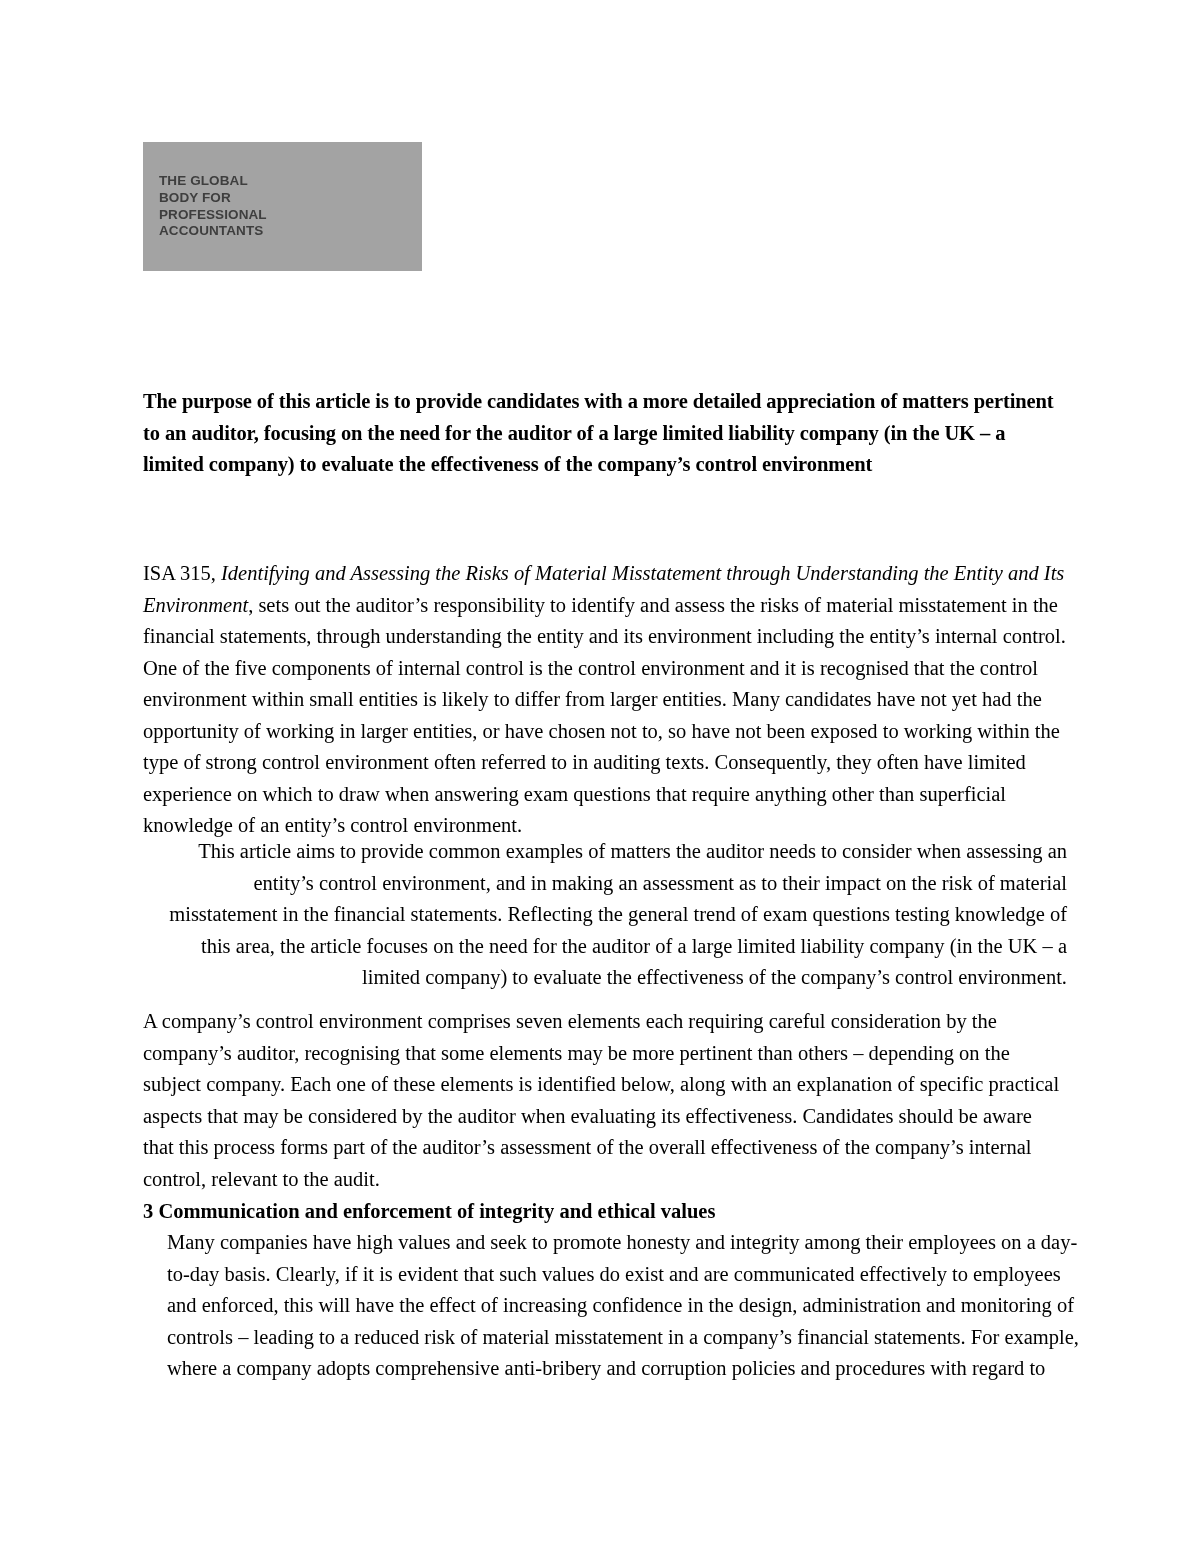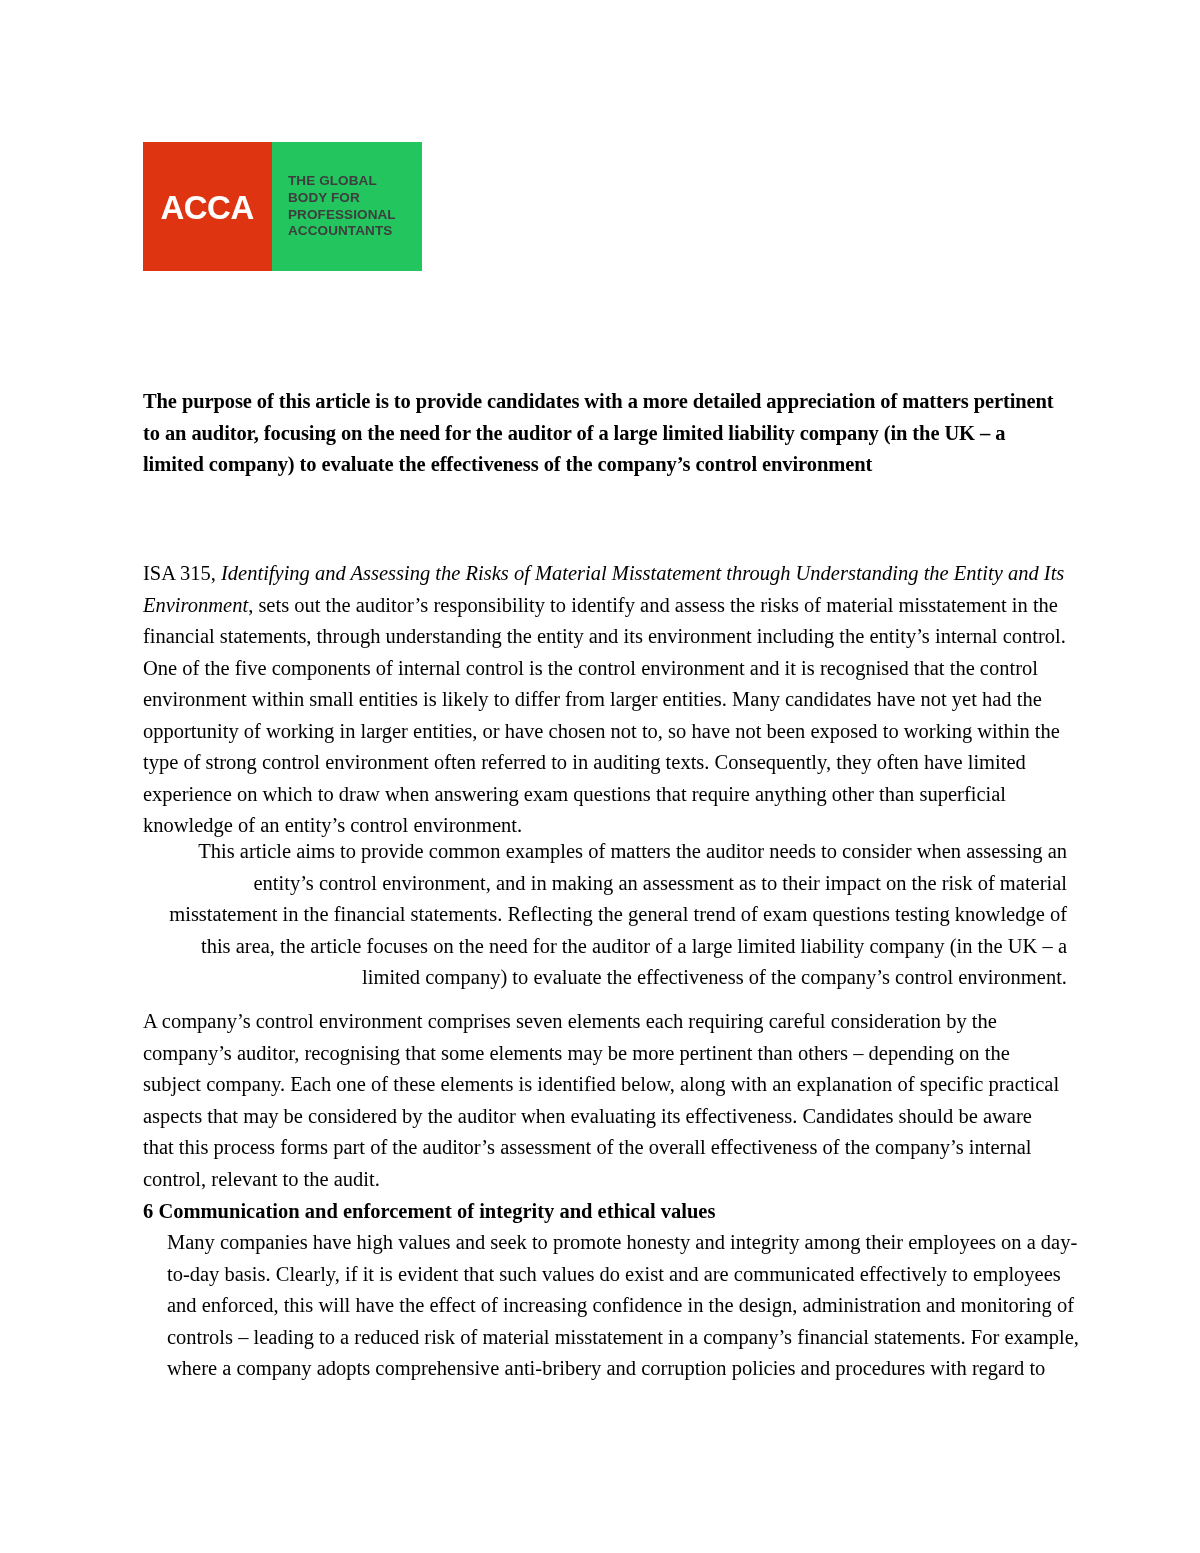--- a/index.html
+++ b/index.html
@@ -44,21 +44,21 @@
     color: #ffffff;
     font-family: "Liberation Sans", "DejaVu Sans", sans-serif;
     font-weight: bold;
     font-size: 34px;
     letter-spacing: -0.5px;
     line-height: 1;
     transform: scaleX(0.97);
   }
   .logo-tagline-panel {
     flex: 1 1 auto;
-    background: #22c55e;
+    background: #a3a3a3;
     display: flex;
     align-items: center;
     padding-left: 16px;
     box-sizing: border-box;
   }
   .logo-tagline {
     font-family: "Liberation Sans", "DejaVu Sans", sans-serif;
     font-weight: bold;
     font-size: 13.5px;
     line-height: 1.25;
@@ -118,37 +118,34 @@
   #para-3         { top: 1006px; font-family: Liberation Serif, serif; }
   #heading-1      { top: 1196px; }
   #para-4         { top: 1227px; margin-left: 24px; }
 </style>
 </head>
 <body>
 
 <div class="page">
 
   <div class="logo">
-    <div class="logo-mark">
-      <span class="logo-mark-text">ACCA</span>
-    </div>
     <div class="logo-tagline-panel">
       <span class="logo-tagline">THE GLOBAL
 BODY FOR
 PROFESSIONAL
 ACCOUNTANTS</span>
     </div>
   </div>
 
 
   <p class="block lead" id="lead-para">The purpose of this article is to provide candidates with a more detailed appreciation of matters pertinent to an auditor, focusing on the need for the auditor of a large limited liability company (in the UK – a limited company) to evaluate the effectiveness of the company’s control environment</p>
 
   <p class="block body" id="para-1"><span>ISA 315, </span><em class="title-italic">Identifying and Assessing the Risks of Material Misstatement through Understanding the Entity and Its Environment</em><span>, sets out the auditor’s responsibility to identify and assess the risks of material misstatement in the financial statements, through understanding the entity and its environment including the entity’s internal control. One of the five components of internal control is the control environment and it is recognised that the control environment within small entities is likely to differ from larger entities. Many candidates have not yet had the opportunity of working in larger entities, or have chosen not to, so have not been exposed to working within the type of strong control environment often referred to in auditing texts. Consequently, they often have limited experience on which to draw when answering exam questions that require anything other than superficial knowledge of an entity’s control environment.</span></p>
 
   <p class="block body" id="para-2">This article aims to provide common examples of matters the auditor needs to consider when assessing an entity’s control environment, and in making an assessment as to their impact on the risk of material misstatement in the financial statements. Reflecting the general trend of exam questions testing knowledge of this area, the article focuses on the need for the auditor of a large limited liability company (in the UK – a limited company) to evaluate the effectiveness of the company’s control environment.</p>
 
   <p class="block body" id="para-3">A company’s control environment comprises seven elements each requiring careful consideration by the company’s auditor, recognising that some elements may be more pertinent than others – depending on the subject company. Each one of these elements is identified below, along with an explanation of specific practical aspects that may be considered by the auditor when evaluating its effectiveness. Candidates should be aware that this process forms part of the auditor’s assessment of the overall effectiveness of the company’s internal control, relevant to the audit.</p>
 
-  <h2 class="section-heading" id="heading-1">6 Communication and enforcement of integrity and ethical values</h2>
+  <h2 class="section-heading" id="heading-1">3 Communication and enforcement of integrity and ethical values</h2>
 
   <p class="block body" id="para-4">Many companies have high values and seek to promote honesty and integrity among their employees on a day-to-day basis. Clearly, if it is evident that such values do exist and are communicated effectively to employees and enforced, this will have the effect of increasing confidence in the design, administration and monitoring of controls – leading to a reduced risk of material misstatement in a company’s financial statements. For example, where a company adopts comprehensive anti-bribery and corruption policies and procedures with regard to</p>
 
 </div>
 
 </body></html>

